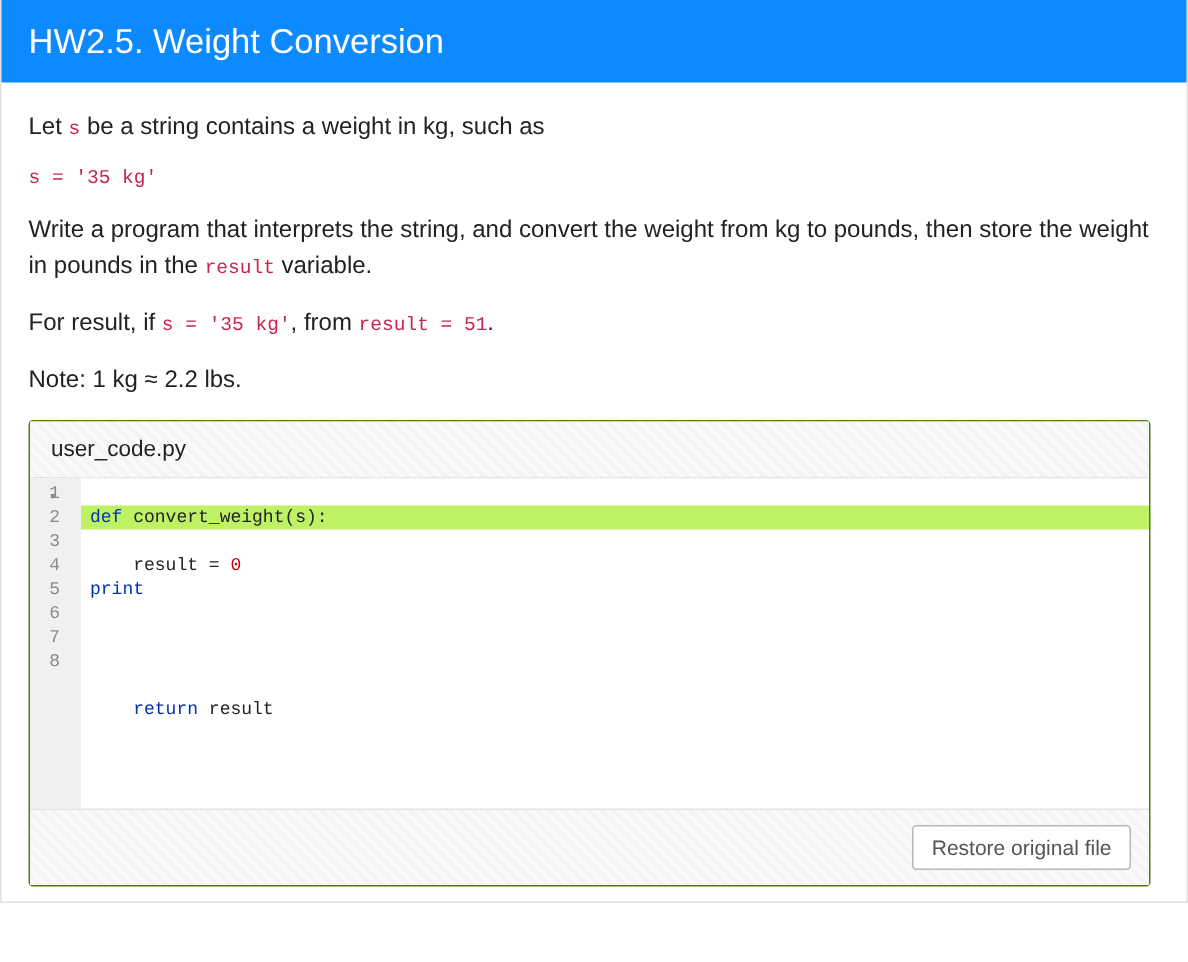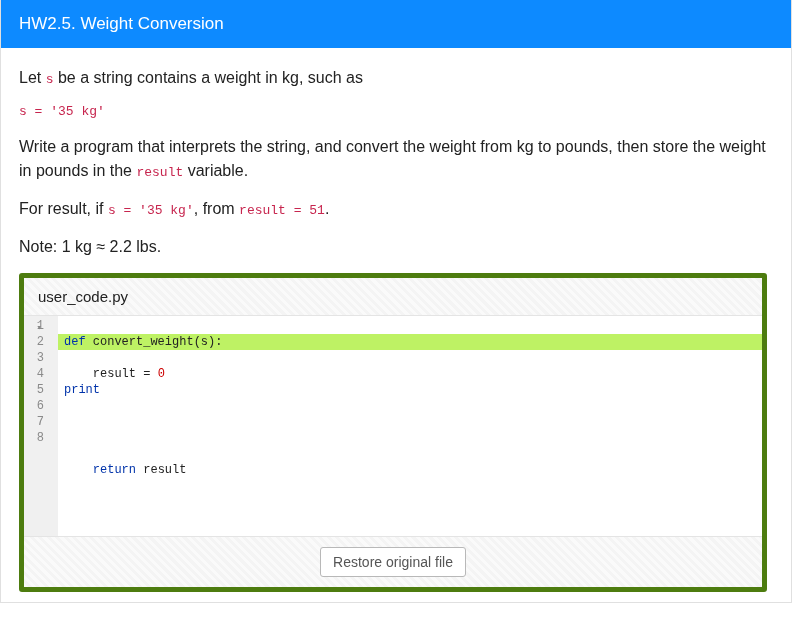--- a/index.html
+++ b/index.html
@@ -14,40 +14,40 @@
   .outer {
     position: relative;
     border: 1px solid #e0e0e0;
     border-top: none;
     width: 792px;
   }
   .header {
     background: #0d8aff;
     color: #fff;
     padding: 14px 18px;
-    font-size: 17px;
+    font-size: 23px;
     font-weight: 500;
   }
   .content {
     padding: 18px 24px 10px 18px;
   }
   .content p { margin: 0 0 14px 0; line-height: 1.5; }
   code.inline, .codeblock {
     font-family: "Courier New", Consolas, monospace;
     color: #c7254e;
     font-size: 13px;
   }
   .codeblock {
     display: block;
     margin: 0 0 16px 0;
   }
   .note { font-weight: 400; margin: 16px 0 18px 0; }
 
   .editor-box {
-    border: 5px solid #4d7c0f;
+    border: 1px solid #4d7c0f;
     border-radius: 3px;
     background: #fdfdfd;
   }
   .editor-title {
     padding: 10px 14px;
     font-size: 15px;
     background: repeating-linear-gradient(45deg,#fafafa,#fafafa 3px,#f4f4f4 3px,#f4f4f4 6px);
     border-bottom: 1px solid #e4e4e4;
   }
   .editor-body {
@@ -81,21 +81,21 @@
     white-space: pre;
     flex: 1;
   }
   .codeline { height: 16px; }
   .hl { background: #bef264; display:block; margin-left:-6px; padding-left:6px; margin-right:-6px; padding-right:6px; }
   .kw { color: #0033aa; }
   .num { color: #cc0000; }
 
   .editor-footer {
     display: flex;
-    justify-content: center;
+    justify-content: flex-end;
     padding: 10px 12px;
     background: repeating-linear-gradient(45deg,#fafafa,#fafafa 3px,#f4f4f4 3px,#f4f4f4 6px);
     border-top: 1px solid #e4e4e4;
   }
   .btn {
     border: 1px solid #b8b8b8;
     background: #fff;
     padding: 6px 12px;
     font-size: 14px;
     color: #555;

